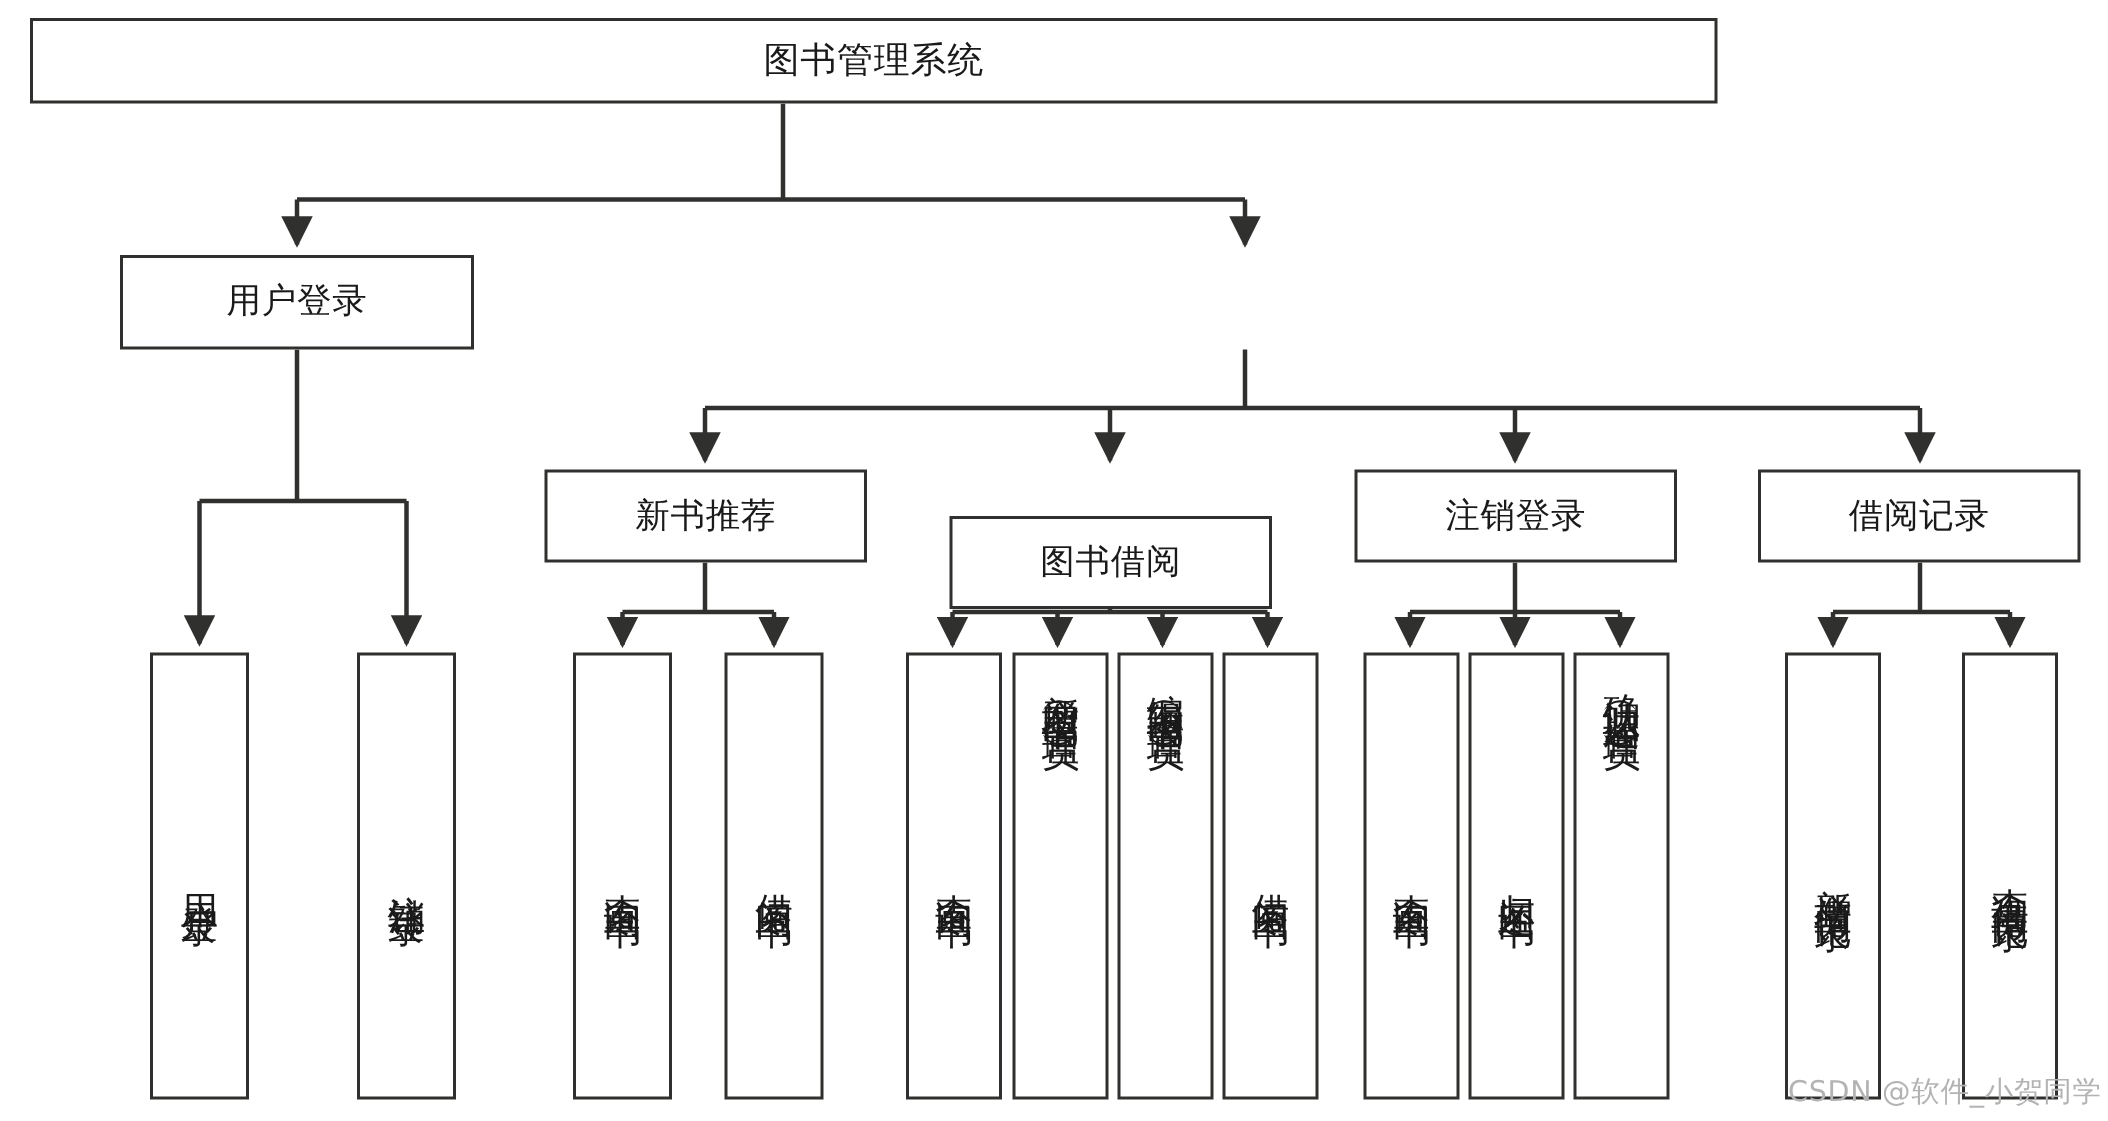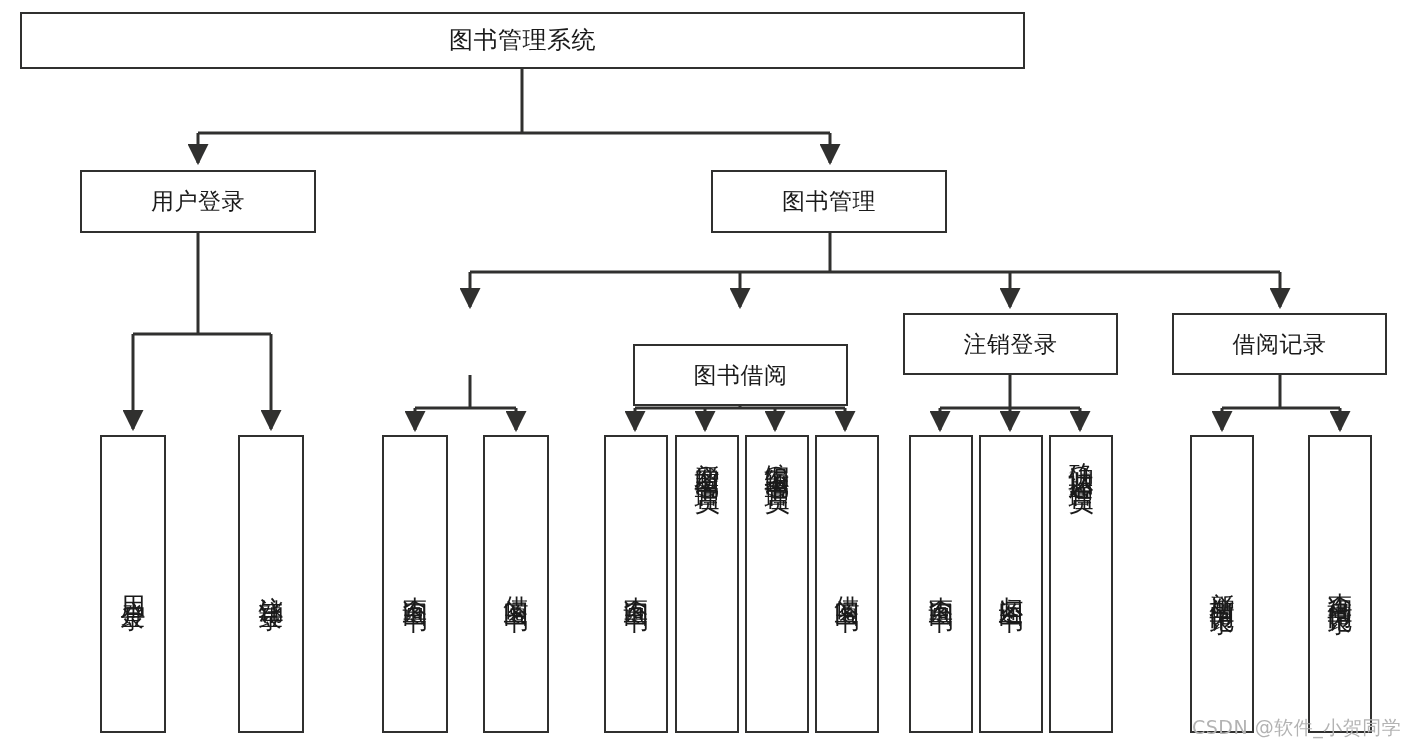--- a/index.html
+++ b/index.html
@@ -123,32 +123,32 @@
       <path d="M 1010 408 L 1010 430" marker-end="url(#arrow)"></path>
       <path d="M 1080 408 L 1080 430" marker-end="url(#arrow)"></path>
 
       <path d="M 1280 375 L 1280 408"></path>
       <path d="M 1222 408 L 1340 408"></path>
       <path d="M 1222 408 L 1222 430" marker-end="url(#arrow)"></path>
       <path d="M 1340 408 L 1340 430" marker-end="url(#arrow)"></path>
     </g>
   </svg>
 
-  <div class="node h root" style="left:20px; top:12px; width:1005px; height:57px;">
+  <div class="node h root" style="left:20px; top:12px; width:1125px; height:57px;">
     <span class="node-label">图书管理系统</span>
   </div>
 
   <div class="node h" style="left:80px; top:170px; width:236px; height:63px;">
     <span class="node-label">用户登录</span>
   </div>
 
-  <div class="node h" style="left:711px; top:170px; width:236px; height:63px;">
-    <span class="node-label">图书管理</span>
-  </div>
-
+
+  <div class="node h" style="left:363px; top:313px; width:215px; height:62px;">
+    <span class="node-label">新书推荐</span>
+  </div>
 
   <div class="node h" style="left:633px; top:313px; width:215px; height:62px;margin-top:31px;">
     <span class="node-label">图书借阅</span>
   </div>
 
   <div class="node h" style="left:903px; top:313px; width:215px; height:62px;">
     <span class="node-label">注销登录</span>
   </div>
 
   <div class="node h" style="left:1172px; top:313px; width:215px; height:62px;justify-content:center;">

